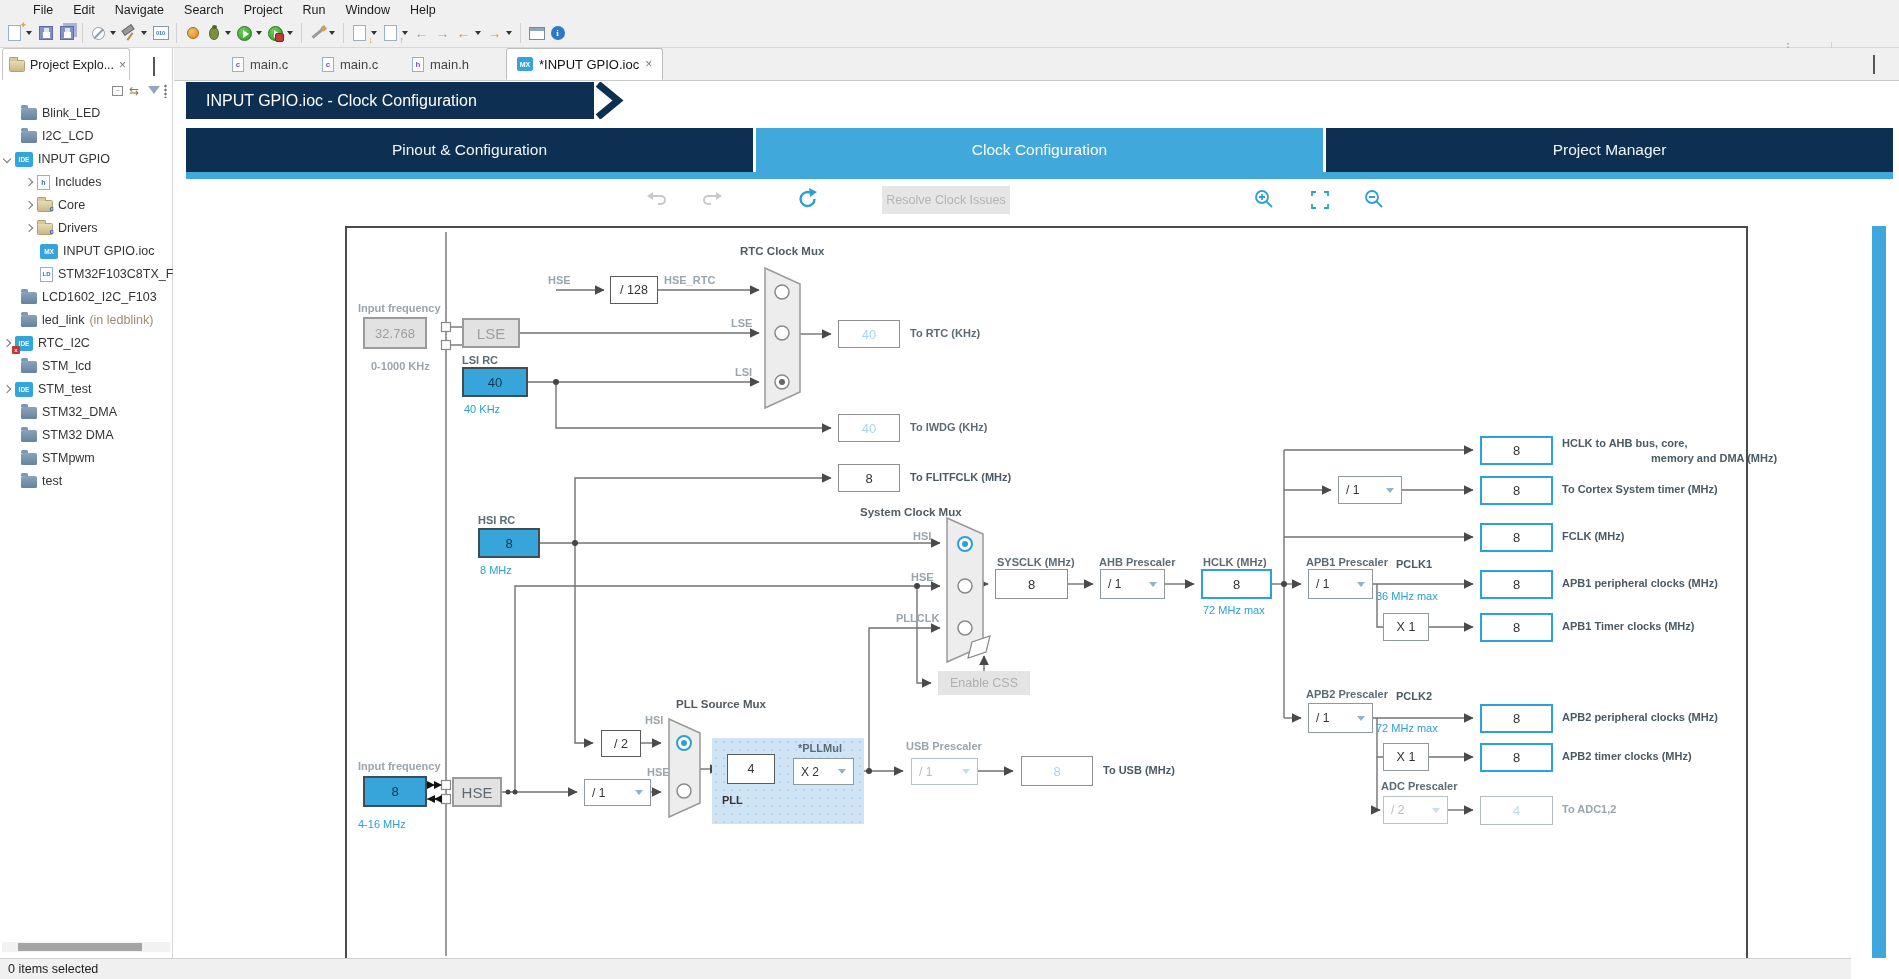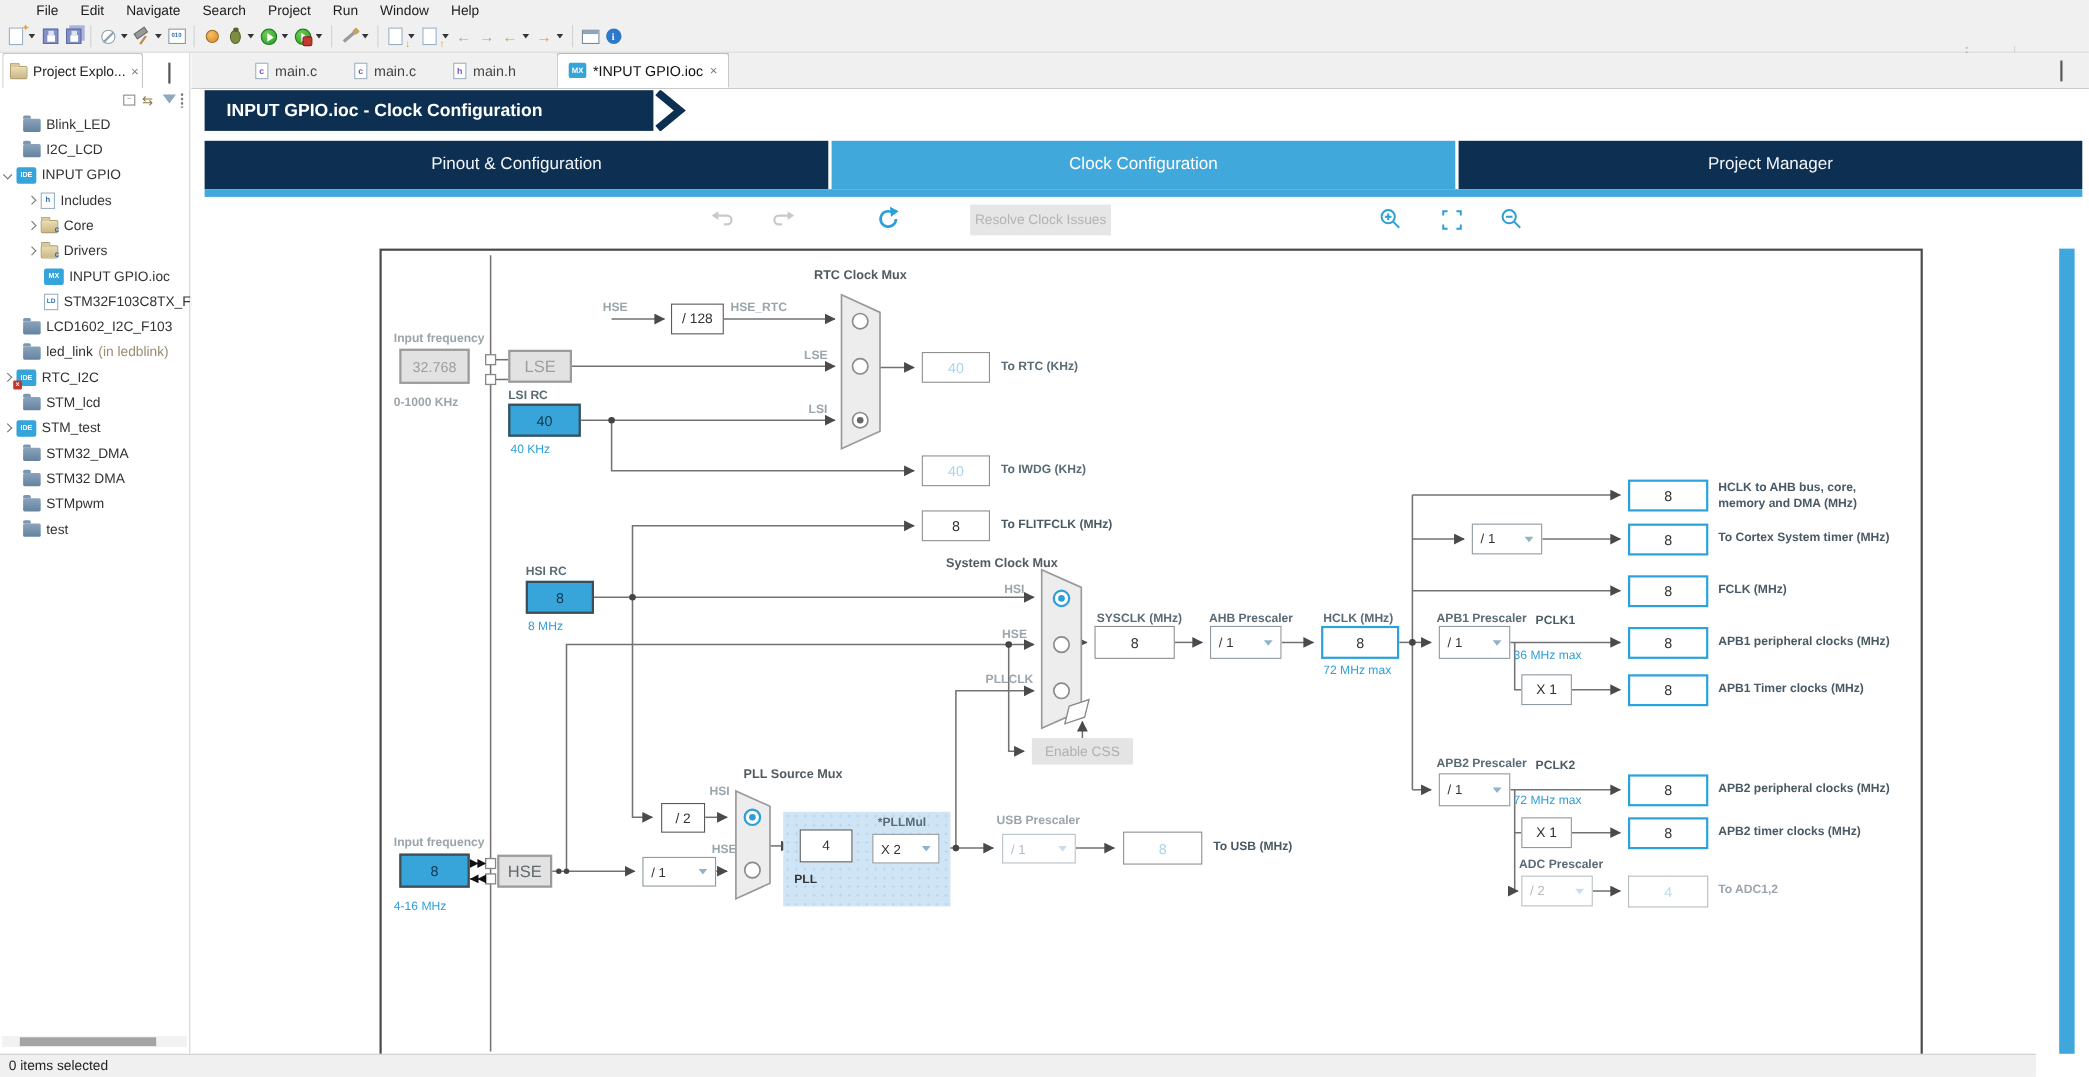--- a/index.html
+++ b/index.html
@@ -69,21 +69,21 @@
   #side-hscroll .thumb { position:absolute; left:16px; top:1px; width:124px; height:8px; background:#a4a4a4; }
 
   
   #tabstrip { position:absolute; left:174px; top:48px; width:1725px; height:33px; background:#f0f0f0; border-bottom:1px solid #c9c9c9; }
   .etab { position:absolute; top:0; height:32px; display:flex; align-items:center; gap:6px; padding:0 10px; font-size:13px; color:#444; }
   .etab.active { background:#fff; border:1px solid #bdbdbd; border-bottom:1px solid #fff; border-radius:3px 3px 0 0; color:#111; }
   .cfile { width:12px; height:15px; background:#fff; border:1px solid #9ab0c4; font-size:8px; font-weight:700; color:#7a52c0; display:flex; align-items:center; justify-content:center; }
 
   
   #editorbg { position:absolute; left:174px; top:81px; width:1725px; height:877px; background:#fff; }
-  #crumb { position:absolute; left:186px; top:82px; width:408px; height:37px; background:#0d2f51; color:#fff; display:flex; align-items:center; padding-left:20px; font-size:16px; font-weight:700; }
+  #crumb { position:absolute; left:186px; top:82px; width:408px; height:37px; background:#0d2f51; color:#fff; display:flex; align-items:center; padding-left:20px; font-size:16px; font-weight:400; }
   #mxtabs { position:absolute; left:186px; top:128px; width:1707px; height:44px; display:flex; gap:3px; background:#fff; }
   .mxtab { flex:1; background:#0d2f51; color:#f2f6fa; display:flex; align-items:center; justify-content:center; font-size:15.5px; }
   .mxtab.active { background:#41a8dc; color:#fff; }
   #mxstrip { position:absolute; left:186px; top:172px; width:1707px; height:7px; background:#41a8dc; }
   #resolve-btn { position:absolute; left:882px; top:186px; width:128px; height:28px; background:#e6e6e6; color:#b4b4b4; font-size:12.5px; display:flex; align-items:center; justify-content:center; }
 
   
   #canvas-border { position:absolute; left:345px; top:226px; width:1403px; height:745px; border:2px solid #4b4b4b; }
   #bluescroll { position:absolute; left:1872px; top:226px; width:14px; height:732px; background:#3fa7db; }
   .lbl { position:absolute; font-size:11px; font-weight:600; color:#5a6b75; white-space:nowrap; line-height:13px; }
@@ -494,21 +494,21 @@
       <circle cx="684" cy="743" r="7" fill="#fff" stroke="#2d9fd8" stroke-width="2"></circle>
       <circle cx="684" cy="743" r="3" fill="#2d9fd8"></circle>
       <circle cx="684" cy="791" r="7" fill="#fff" stroke="#8a8a8a" stroke-width="1.5"></circle>
     </g>
   </svg>
 
   <span class="lbl gray" style="left:358px; top:302px;">Input frequency</span>
   <div class="srcbox grey" style="left:363px; top:317px; width:64px; height:32px; font-size:13px;">
       <span>32.768</span>
     </div>
-  <span class="lbl gray" style="left:358px; top:360px;">0-1000 KHz</span>
+  <span class="lbl gray" style="left:371px; top:360px;">0-1000 KHz</span>
 
   <div class="srcbox grey" style="left:462px; top:318px; width:58px; height:30px;">
       <span>LSE</span>
     </div>
   <span class="lbl" style="left:462px; top:354px;">LSI RC</span>
   <div class="srcbox blue" style="left:462px; top:367px; width:66px; height:30px;">
       <span>40</span>
     </div>
   <span class="lbl blue" style="left:464px; top:403px;">40 KHz</span>
 
@@ -598,21 +598,21 @@
     </div>
   <div class="vbox dis" style="left:1480px; top:796px; width:73px; height:29px;">
       <span>4</span>
     </div>
   <span class="lbl b gray" style="left:1562px; top:803px;">To ADC1,2</span>
 
   <div class="vbox hl" style="left:1480px; top:436px; width:73px; height:29px;">
       <span>8</span>
     </div>
   <span class="lbl b" style="left:1562px; top:437px;">HCLK to AHB bus, core,</span>
-  <span class="lbl b" style="left:1562px; top:452px;">memory and DMA (MHz)</span>
+  <span class="lbl b" style="left:1651px; top:452px;">memory and DMA (MHz)</span>
   <div class="vbox hl" style="left:1480px; top:476px; width:73px; height:29px;">
       <span>8</span>
     </div>
   <span class="lbl b" style="left:1562px; top:483px;">To Cortex System timer (MHz)</span>
   <div class="vbox hl" style="left:1480px; top:523px; width:73px; height:29px;">
       <span>8</span>
     </div>
   <span class="lbl b" style="left:1562px; top:530px;">FCLK (MHz)</span>
   <div class="vbox hl" style="left:1480px; top:570px; width:73px; height:29px;">
       <span>8</span>

